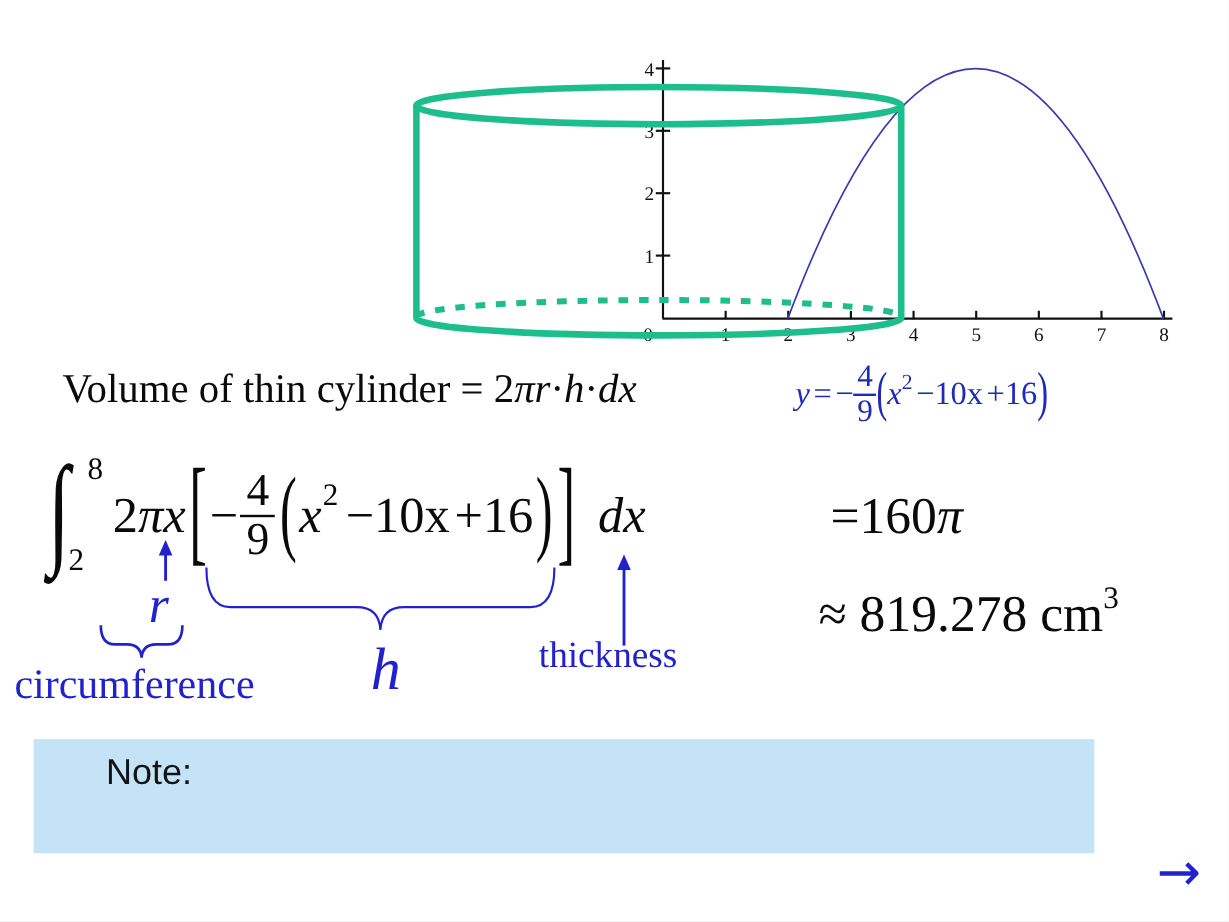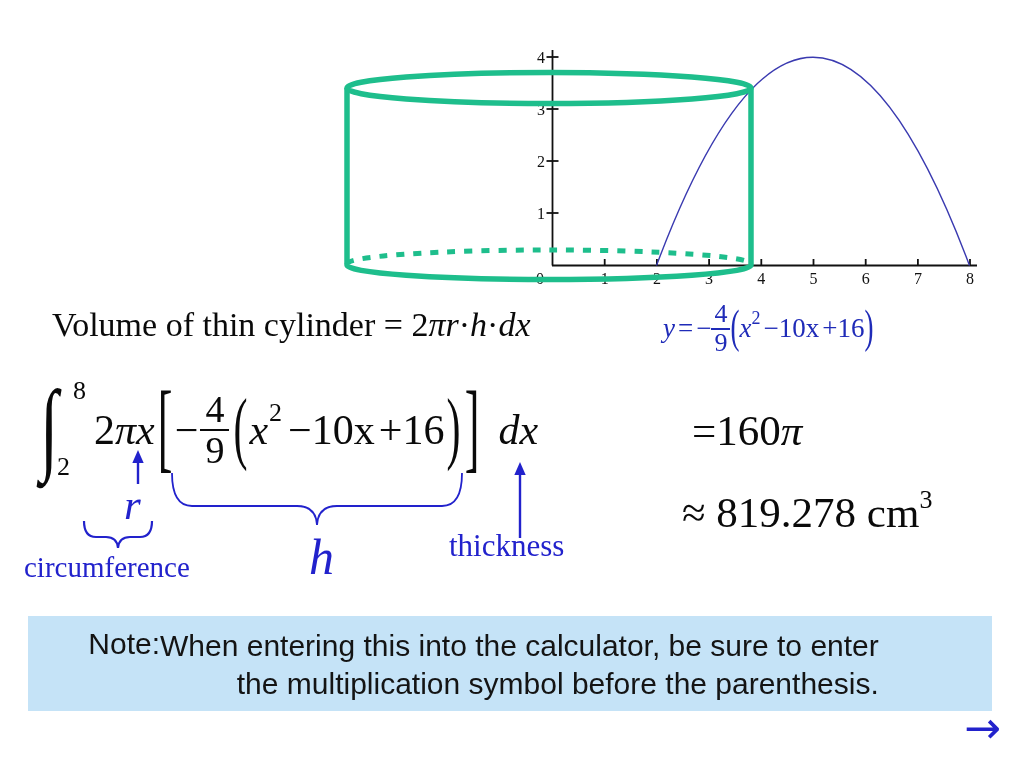--- a/index.html
+++ b/index.html
@@ -39,26 +39,26 @@
   .dx-sp{margin-left:16px;}
 
   
   .result-exact{left:692px;top:406px;font-size:43px;}
   .result-approx{left:682px;top:488px;font-size:43px;}
   .pow3{font-size:26px;position:relative;top:-19px;}
 
   
   .lbl{color:#2222cc;}
   .lbl-r{left:124px;top:480px;font-size:43px;}
-  .lbl-circ{left:12px;top:551px;font-size:29px;margin-left:12px;}
+  .lbl-circ{left:12px;top:551px;font-size:35px;}
   .lbl-h{left:309px;top:528px;font-size:50px;}
   .lbl-th{left:449px;top:528px;font-size:31px;}
 
   
-  .note-box{left:28px;top:616px;width:964px;height:95px;background:#c5e3f7;
+  .note-box{left:28px;top:616px;width:884px;height:95px;background:#c5e3f7;
             display:flex;align-items:flex-start;box-sizing:border-box;
             padding:11px 0 0 22px;font-family:"Liberation Sans",sans-serif;
             font-size:30px;color:#141414;}
   .note-label{width:110px;flex:0 0 auto;}
   .note-lines{line-height:38px;}
 
   
   .next-arrow{left:964px;top:702px;font-size:44px;color:#2222cc;cursor:pointer;
               font-family:"DejaVu Sans",sans-serif;}
 
@@ -184,21 +184,17 @@
     </g>
   </svg>
 
   <div class="abs lbl lbl-r it">r</div>
   <div class="abs lbl lbl-circ">circumference</div>
   <div class="abs lbl lbl-h it">h</div>
   <div class="abs lbl lbl-th">thickness</div>
 
   <div class="abs note-box">
     <div class="note-label">Note:</div>
-    <div class="note-lines">
-      <div>When entering this into the calculator, be sure to enter</div>
-      <div>the multiplication symbol before the parenthesis.</div>
-    </div>
   </div>
 
   <div class="abs next-arrow">→</div>
 
 </div>
 
 </body></html>

